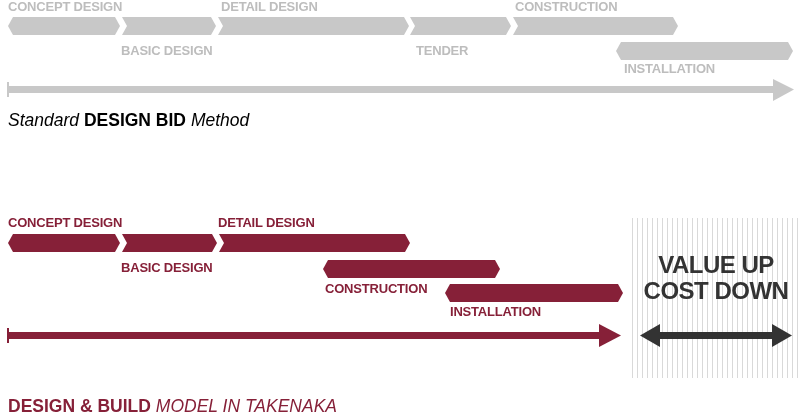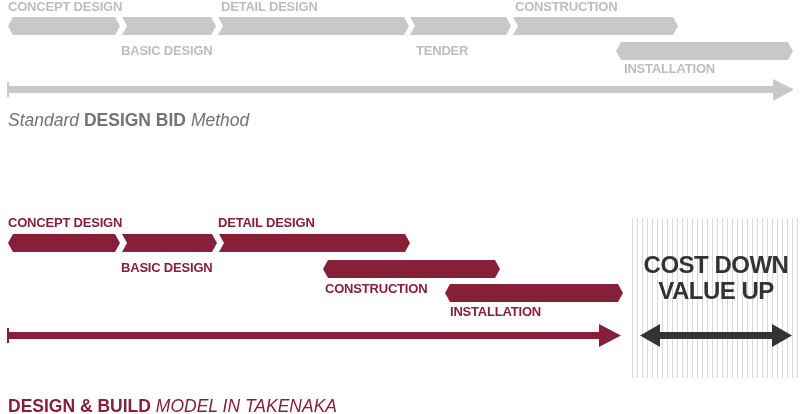--- a/index.html
+++ b/index.html
@@ -67,34 +67,34 @@
     </g>
   </svg>
 
   <div class="label gray" style="left:8px; top:0px;">CONCEPT DESIGN</div>
   <div class="label gray" style="left:121px; top:44px;">BASIC DESIGN</div>
   <div class="label gray" style="left:221px; top:0px;">DETAIL DESIGN</div>
   <div class="label gray" style="left:416px; top:44px;text-align:center;">TENDER</div>
   <div class="label gray" style="left:515px; top:0px;">CONSTRUCTION</div>
   <div class="label gray" style="left:624px; top:62px;">INSTALLATION</div>
 
-  <div class="caption" style="left:8px; top:110px; color:#737373;">
+  <div class="caption" style="left:8px; top:110px; color:#000000;">
     <span class="i">Standard</span>
     <span class="b">DESIGN BID</span>
     <span class="i">Method</span>
   </div>
 
   <div class="label maroon" style="left:8px; top:216px;">CONCEPT DESIGN</div>
   <div class="label maroon" style="left:121px; top:261px;">BASIC DESIGN</div>
   <div class="label maroon" style="left:218px; top:216px;">DETAIL DESIGN</div>
   <div class="label maroon" style="left:325px; top:282px;">CONSTRUCTION</div>
   <div class="label maroon" style="left:450px; top:305px;">INSTALLATION</div>
 
   <div class="caption" style="left:8px; top:396px; color:#862038;">
     <span class="b">DESIGN &amp; BUILD</span>
     <span class="i">MODEL IN TAKENAKA</span>
   </div>
 
   <div class="value-text">
+    <div>VALUE UP</div>
     <div>COST DOWN</div>
-    <div>VALUE UP</div>
   </div>
 </div>
 
 </body></html>

